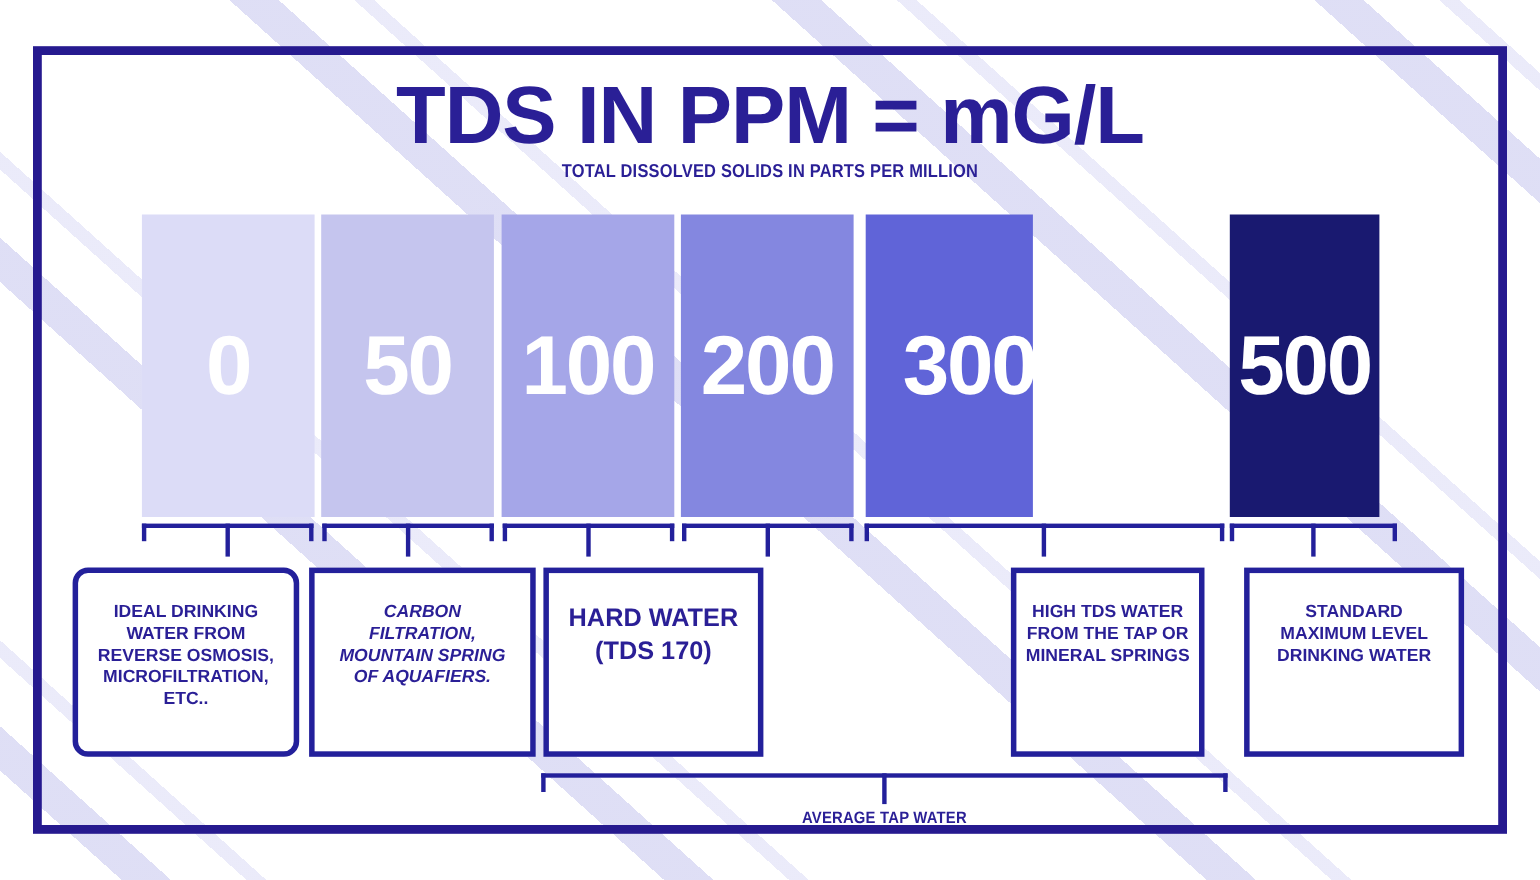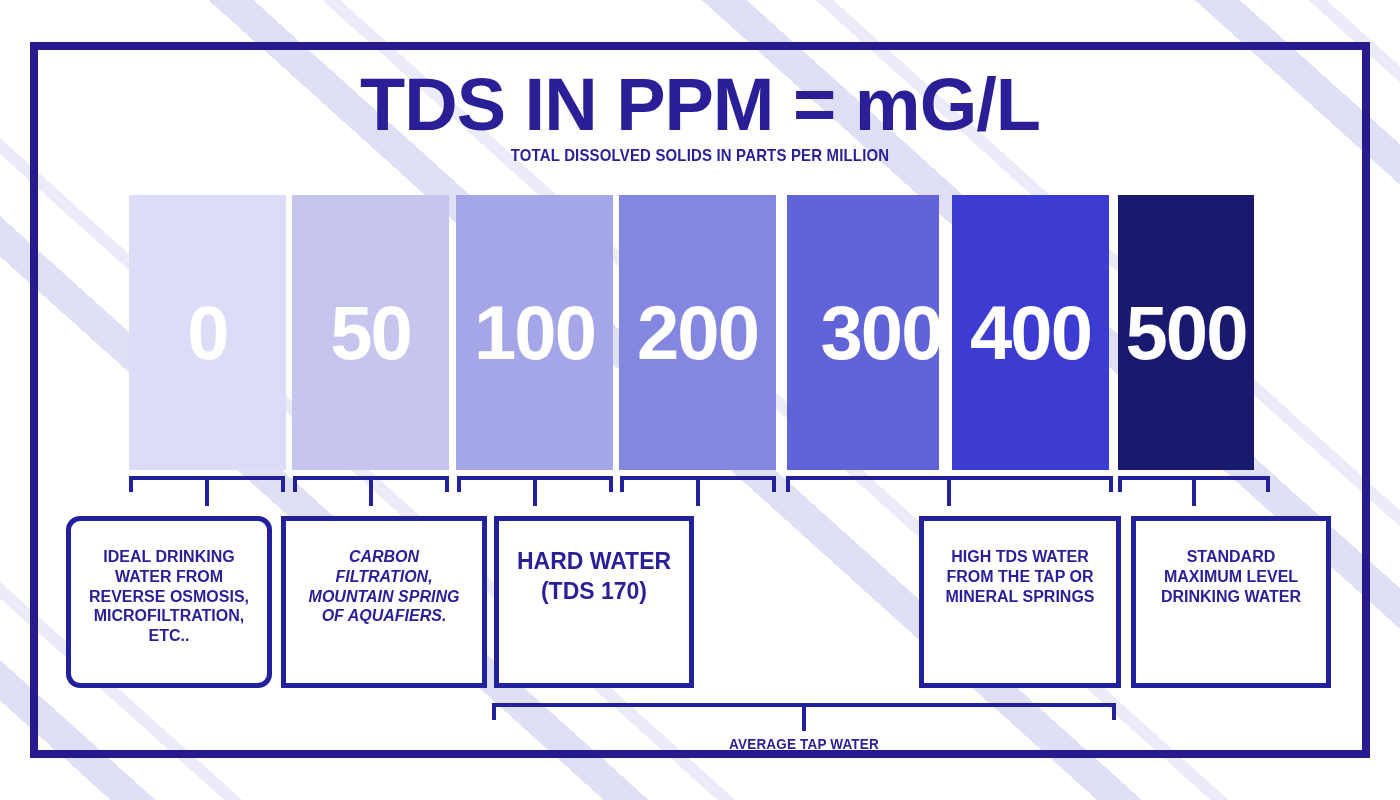--- a/index.html
+++ b/index.html
@@ -175,23 +175,20 @@
         </div>
         <div class="bar" style="left: 456px; width: 157px; background: rgb(165, 166, 232);">
           <span class="bar-label">100</span>
         </div>
         <div class="bar" style="left: 619px; width: 157px; background: rgb(132, 135, 224);">
           <span class="bar-label">200</span>
         </div>
         <div class="bar" style="left: 787px; width: 152px; background: rgb(96, 100, 216); padding-left: 36px;">
           <span class="bar-label">300</span>
         </div>
-        <div class="bar" style="left: 952px; width: 157px; background: rgb(60, 60, 210);">
-          <span class="bar-label">400</span>
-        </div>
         <div class="bar" style="left: 1118px; width: 136px; background: rgb(25, 25, 112);">
           <span class="bar-label">500</span>
         </div>
       </div>
 
     <div id="brackets">
         <div class="bracket" style="left: 129px; width: 156px;">
           <div class="rail"></div>
           <div class="tick-l"></div>
           <div class="tick-c" style="left: 78px;"></div>
@@ -240,21 +237,21 @@
         <div class="desc-box" style="left: 281px; width: 206px; font-style: italic;">
           <div class="desc-text sm">CARBON
 FILTRATION,
 MOUNTAIN SPRING
 OF AQUAFIERS.</div>
         </div>
         <div class="desc-box" style="left: 494px; width: 200px;">
           <div class="desc-text lg">HARD WATER
 (TDS 170)</div>
         </div>
-        <div class="desc-box" style="left: 919px; width: 202px;">
+        <div class="desc-box" style="left: 919px; width: 176px;">
           <div class="desc-text sm">HIGH TDS WATER
 FROM THE TAP OR
 MINERAL SPRINGS</div>
         </div>
         <div class="desc-box" style="left: 1131px; width: 200px;">
           <div class="desc-text sm">STANDARD
 MAXIMUM LEVEL
 DRINKING WATER</div>
         </div>
       </div>

